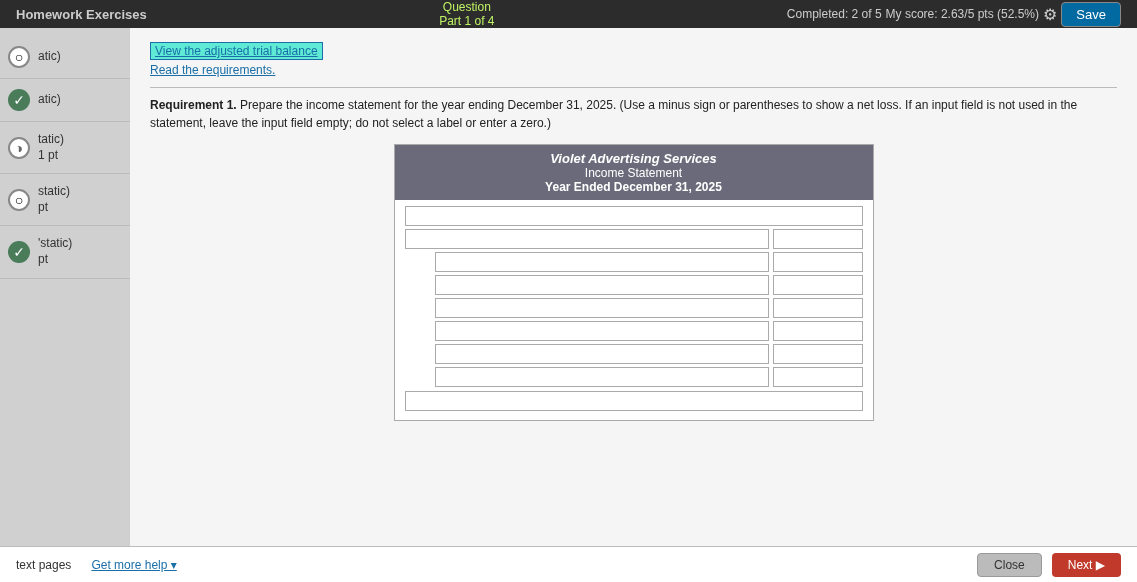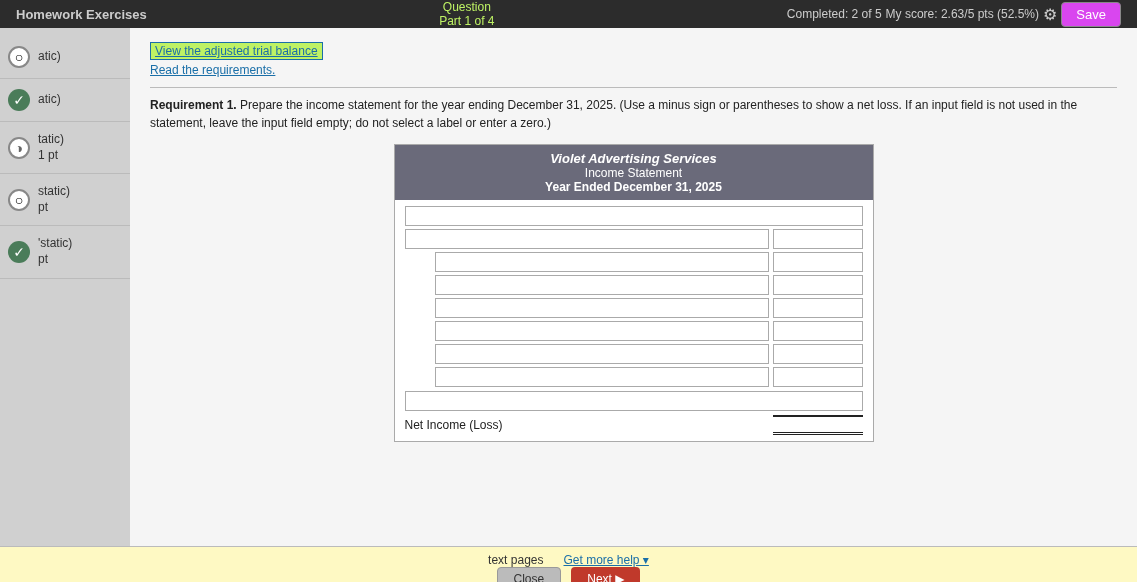--- a/index.html
+++ b/index.html
@@ -22,21 +22,21 @@
       align-items: center;
       justify-content: space-between;
       padding: 6px 16px;
       height: 28px;
       flex-shrink: 0;
     }
     .top-bar-left { font-size: 13px; font-weight: bold; color: #ccc; }
     .top-bar-center { font-size: 12px; color: #bef264; text-align: center; }
     .top-bar-right { display: flex; align-items: center; gap: 4px; font-size: 12px; color: #ccc; }
     .save-btn {
-      background: #d946ef;
+      background: #0369a1;
       color: #fff;
       border: 1px solid #888;
       border-radius: 4px;
       padding: 4px 14px;
       font-size: 13px;
       cursor: pointer;
     }
     .gear-icon { font-size: 16px; cursor: pointer; }
 
     
@@ -83,21 +83,21 @@
       overflow-y: auto;
     }
 
     .question-intro { font-size: 13px; color: #222; margin-bottom: 6px; }
     .link-btn {
       display: inline-block;
       color: #1a6fa8;
       text-decoration: underline;
       font-size: 12px;
       cursor: pointer;
-      background: #bef264;
+      background: #5eead4;
       border: 1px solid #1a6fa8;
       padding: 1px 4px;
       margin-bottom: 3px;
     }
     .link-text {
       color: #1a6fa8;
       text-decoration: underline;
       font-size: 12px;
       cursor: pointer;
       display: block;
@@ -203,29 +203,28 @@
       border-right: none;
       background: #fff;
       font-size: 11px;
       padding: 0 4px;
       text-align: right;
       margin-left: auto;
     }
 
     
     .bottom-bar {
-      background: #fef9c3;
+      background: #ffffff;
       border-top: 1px solid #bbb;
       display: flex;
       align-items: center;
       justify-content: space-between;
       padding: 6px 16px;
       height: 36px;
       flex-shrink: 0;
-      flex-direction: column;
     }
     .bottom-left { display: flex; gap: 20px; font-size: 12px; color: #333; }
     .bottom-link { color: #1a6fa8; cursor: pointer; text-decoration: underline; font-size: 12px; }
     .bottom-right { display: flex; gap: 10px; }
     .close-btn {
       background: #bbb;
       color: #333;
       border: 1px solid #999;
       border-radius: 4px;
       padding: 4px 16px;
@@ -351,24 +350,20 @@
         </div>
         <div class="stmt-row-indented">
           <input class="stmt-label-input" type="text" value="" style="">
           <input class="stmt-amount-input" type="text" value="" style="">
         </div>
 
         <div class="stmt-row-full" style="margin-top:4px;">
           <input class="stmt-full-input" type="text" value="" style="">
         </div>
 
-        <div class="net-income-row">
-          <span class="net-income-label">Net Income (Loss)</span>
-          <input class="net-income-input" type="text" value="" style="">
-        </div>
 
       </div>
     </div>
 
   </div>
 </div>
 
 <div class="bottom-bar">
   <div class="bottom-left">
     <span>text pages</span>

